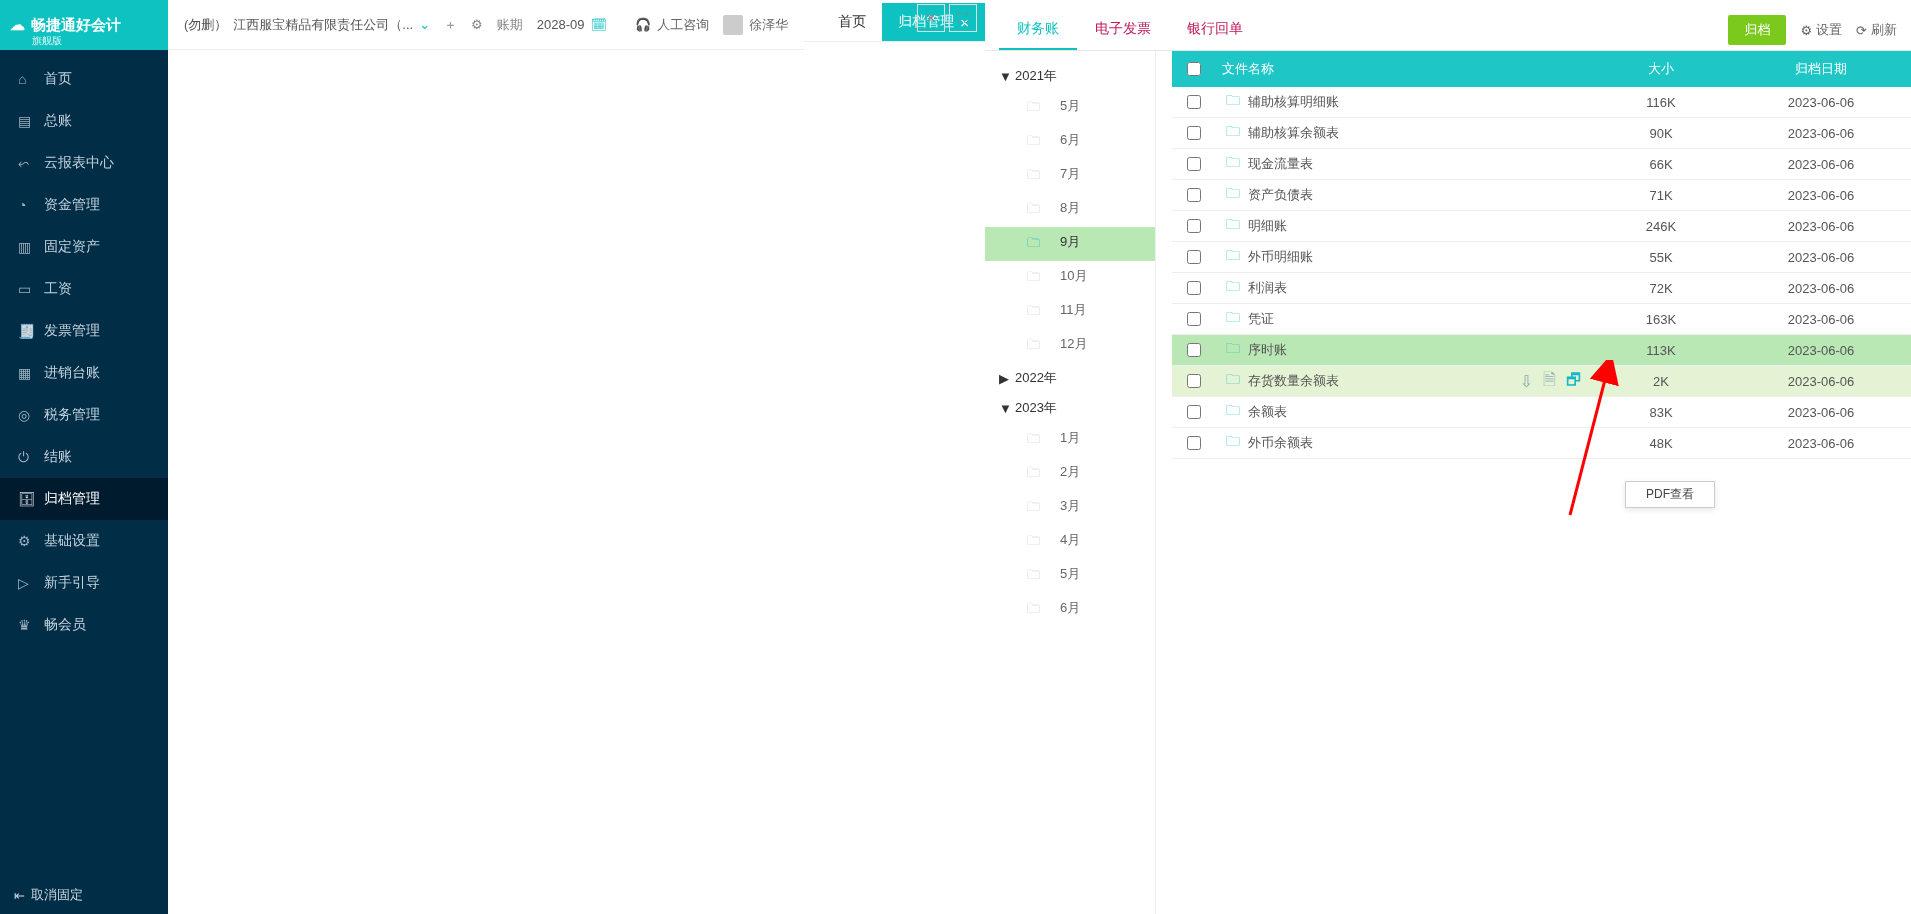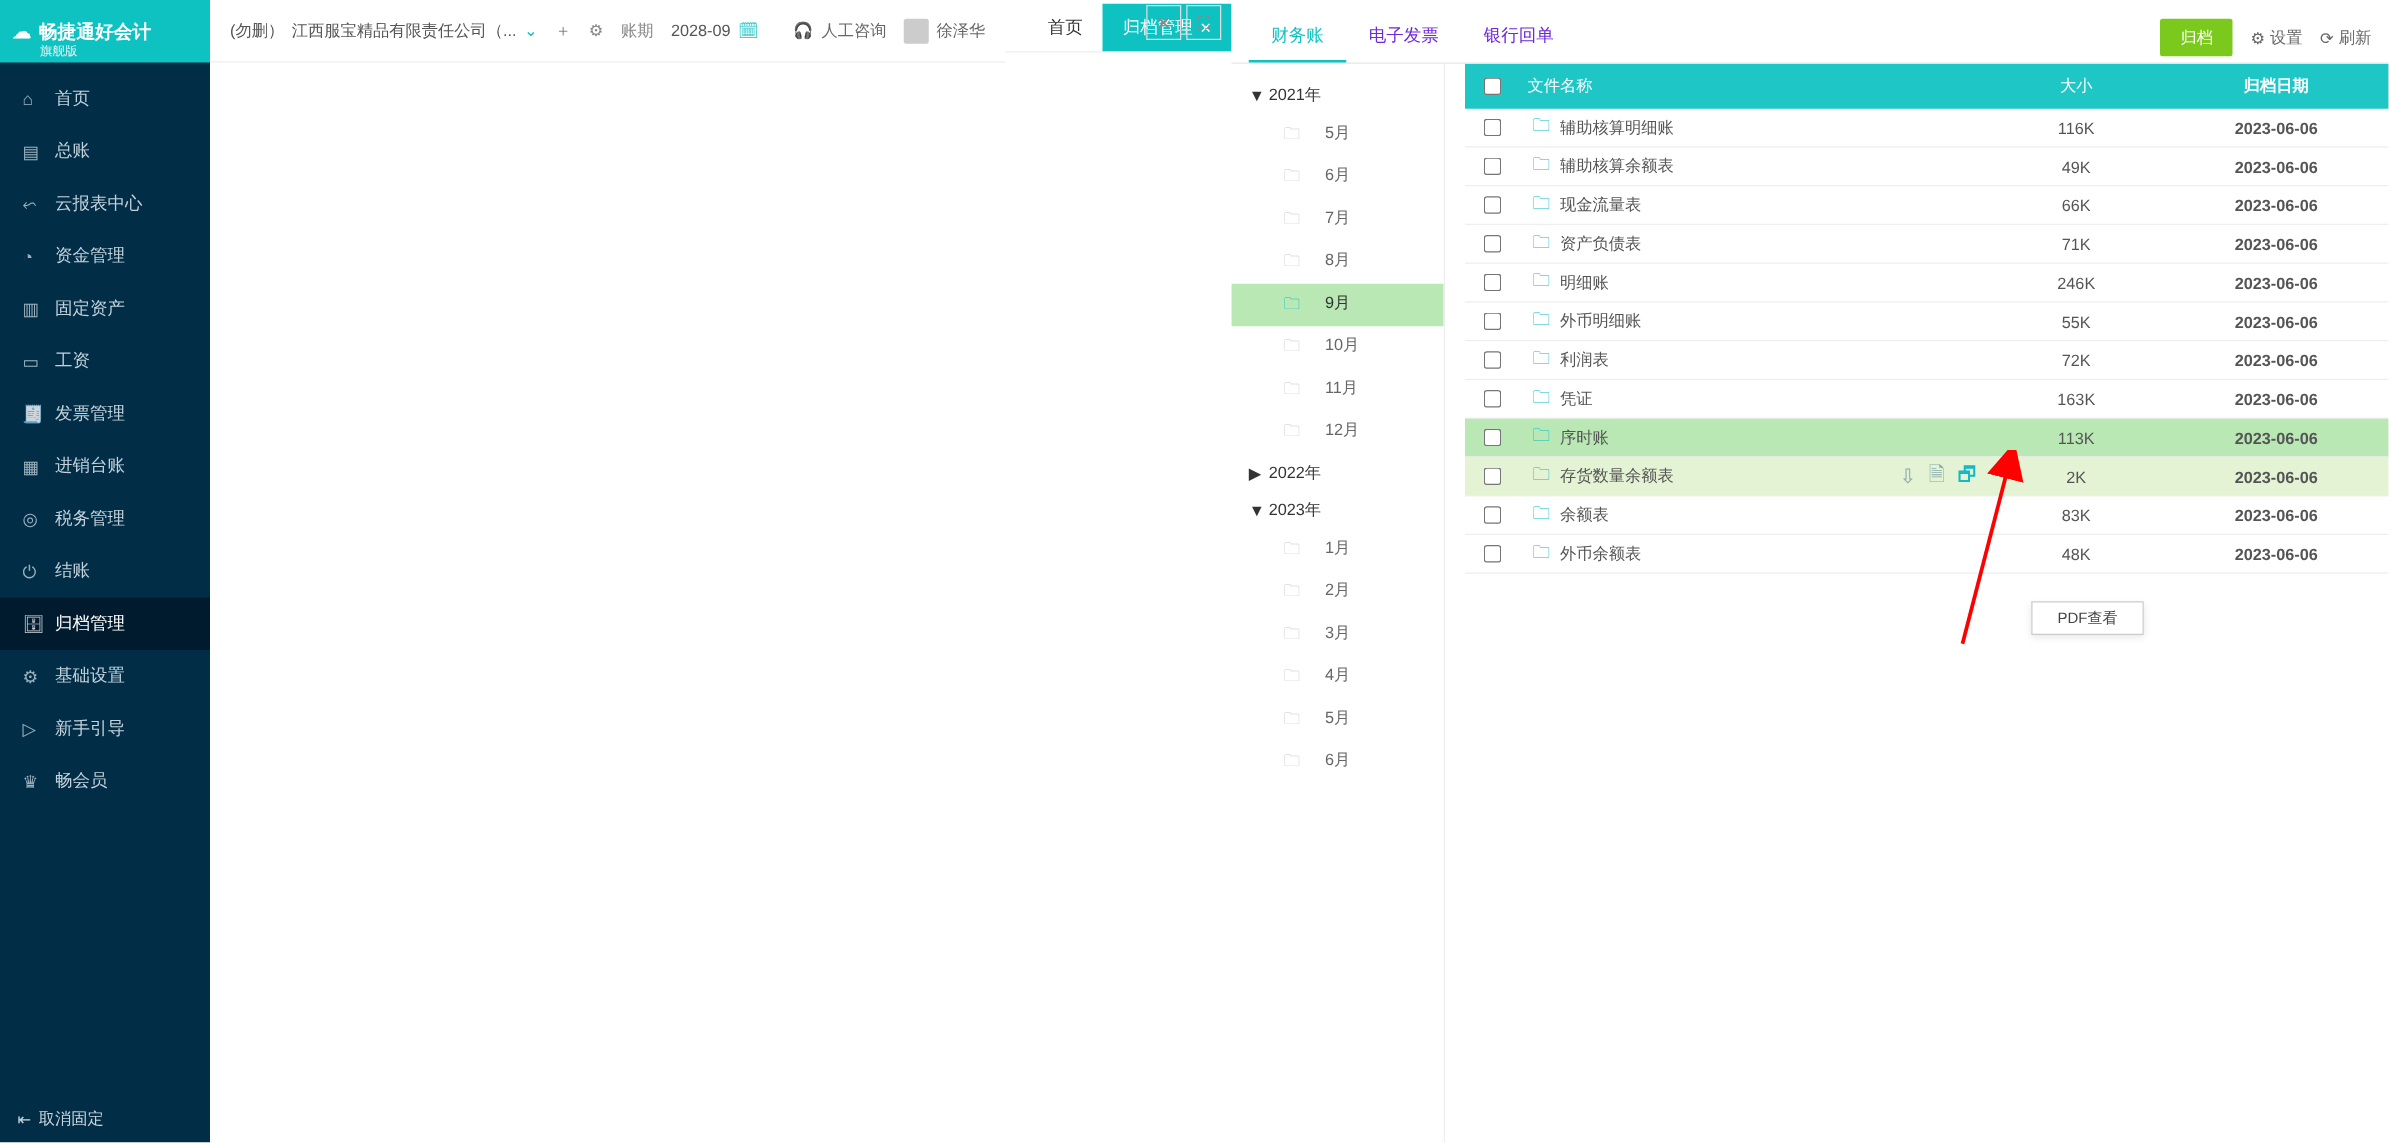--- a/index.html
+++ b/index.html
@@ -20,39 +20,39 @@
 .topbar .user { display:flex; align-items:center; gap:6px; color:#666;}
 .tabs { height:42px; display:flex; align-items:flex-end; padding-left:18px; border-bottom:1px solid #eee; background:#fff; position:relative;}
 .tab { padding:10px 16px; font-size:14px; color:#333; cursor:pointer;}
 .tab.active { background:#0ec2c2; color:#fff; display:flex; align-items:center; gap:6px;}
 .tab .close { font-size:15px; }
 .tabs .close-panel { position:absolute; right:8px; top:4px; display:flex; gap:4px;}
 .tabs .close-panel span { width:28px; height:28px; border:1px solid #ddd; display:flex; align-items:center; justify-content:center; color:#888; cursor:pointer; font-size:14px;}
 .content { flex:1; display:flex; flex-direction:column; padding:10px 0 0 0; overflow:hidden;}
 .subtabs-row { display:flex; align-items:center; padding:0 14px; border-bottom:1px solid #e6e6e6;}
 .subtabs { display:flex;}
-.subtab { padding:10px 18px; font-size:14px; color:#6d28d9; cursor:pointer; border-bottom:2px solid transparent;}
+.subtab { padding:10px 18px; font-size:14px; color:#be185d; cursor:pointer; border-bottom:2px solid transparent;}
 .subtab.active { color:#0ec2c2; border-bottom-color:#0ec2c2;}
 .toolbar { margin-left:auto; display:flex; align-items:center; gap:14px;}
 .btn-archive { background:#7cc91e; color:#fff; padding:6px 16px; border-radius:2px; font-size:13px; cursor:pointer;margin-left:16px;}
 .tool-link { color:#666; display:flex; align-items:center; gap:4px; cursor:pointer; font-size:13px;}
 .workspace { flex:1; display:flex; overflow:hidden;}
 .tree { width:170px; padding:10px 0; overflow:auto;}
 .year { padding:6px 14px; font-size:13px; color:#333; cursor:pointer; display:flex; align-items:center; gap:6px;}
 .year .caret { width:10px; display:inline-block;}
 .month { padding:6px 14px 6px 42px; font-size:13px; color:#666; cursor:pointer; display:flex; align-items:flex-start; gap:20px;}
 .month .folder-ico{ color:#c9c9c9;}
 .month.selected { background:#b9e8b5; color:#333;}
 .month.selected .folder-ico { color:#14b8c9;}
 .grid { flex:1; overflow:auto; border-left:1px solid #eee;padding-left:16px;}
 .thead { background:#1ec6c6; color:#fff; display:flex; align-items:center; height:36px; font-size:13px; position:sticky; top:0;}
 .col-check { width:44px; display:flex; justify-content:center;}
 .col-name { flex:1; padding-left:6px;}
 .col-size { width:140px; text-align:center;}
-.col-date { width:180px; text-align:center;font-weight:bold;}
+.col-date { width:180px; text-align:center;}
 .trow { display:flex; align-items:center; height:31px; border-bottom:1px solid #eee; font-size:13px; color:#555; position:relative;}
 .trow.highlight1 { background:#b9e8b5;}
 .trow.highlight2 { background:#e4f3d4;}
 .trow .col-name { display:flex; align-items:center; gap:8px;}
 .row-folder-ico { color:#14b8c9; font-size:14px; margin-left:4px;}
 .row-actions { position:absolute; right:330px; top:0; height:100%; display:flex; align-items:center; gap:10px; color:#8aa;}
 .row-actions span { cursor:pointer; font-size:16px;}
 .tooltip { position:absolute; left:1625px; top:481px; background:#fff; border:1px solid #ccc; padding:4px 20px; font-size:12px; color:#444; box-shadow:0 2px 6px rgba(0,0,0,.1);}
 input[type=checkbox]{ width:14px; height:14px;}
 svg.arrow { position:absolute; pointer-events:none;}
@@ -280,21 +280,21 @@
               <div class="col-date">2023-06-06</div>
             </div>
             <div class="trow">
               <div class="col-check">
                 <input type="checkbox" style="">
               </div>
               <div class="col-name">
                 <span class="row-folder-ico">🗀</span>
                 <span>辅助核算余额表</span>
               </div>
-              <div class="col-size">49K</div>
+              <div class="col-size">90K</div>
               <div class="col-date">2023-06-06</div>
             </div>
             <div class="trow">
               <div class="col-check">
                 <input type="checkbox" style="">
               </div>
               <div class="col-name">
                 <span class="row-folder-ico">🗀</span>
                 <span>现金流量表</span>
               </div>

